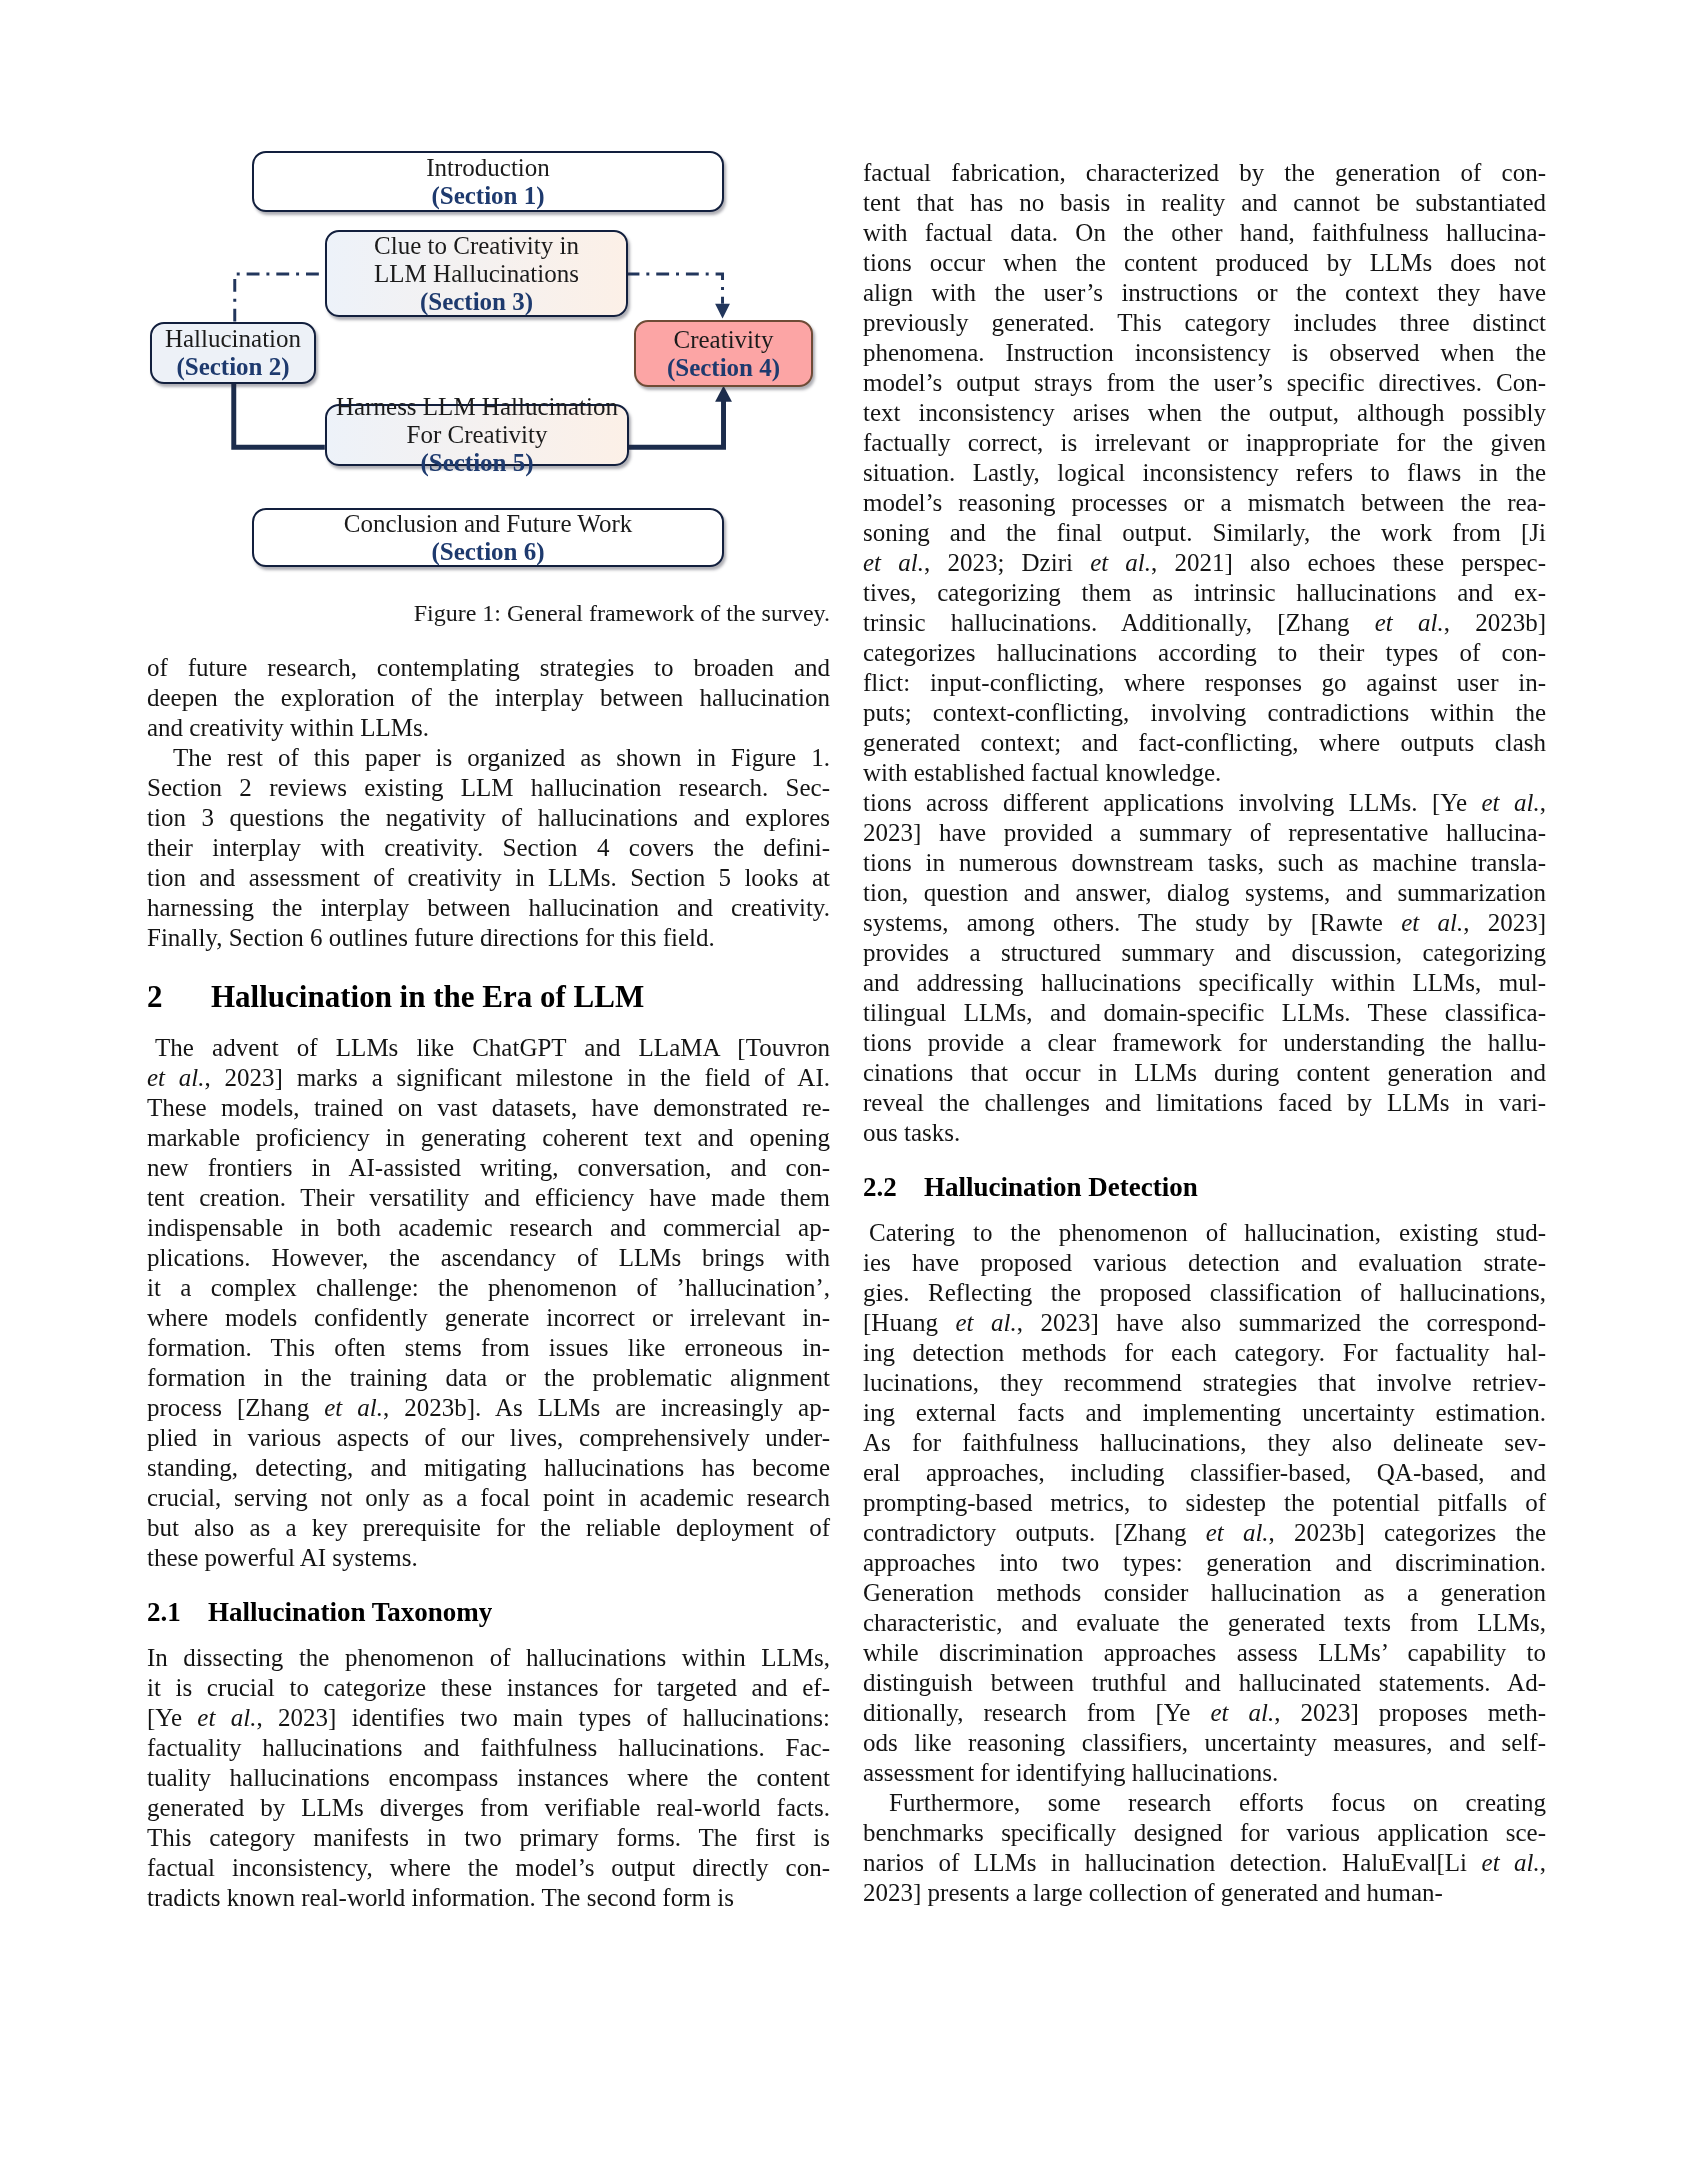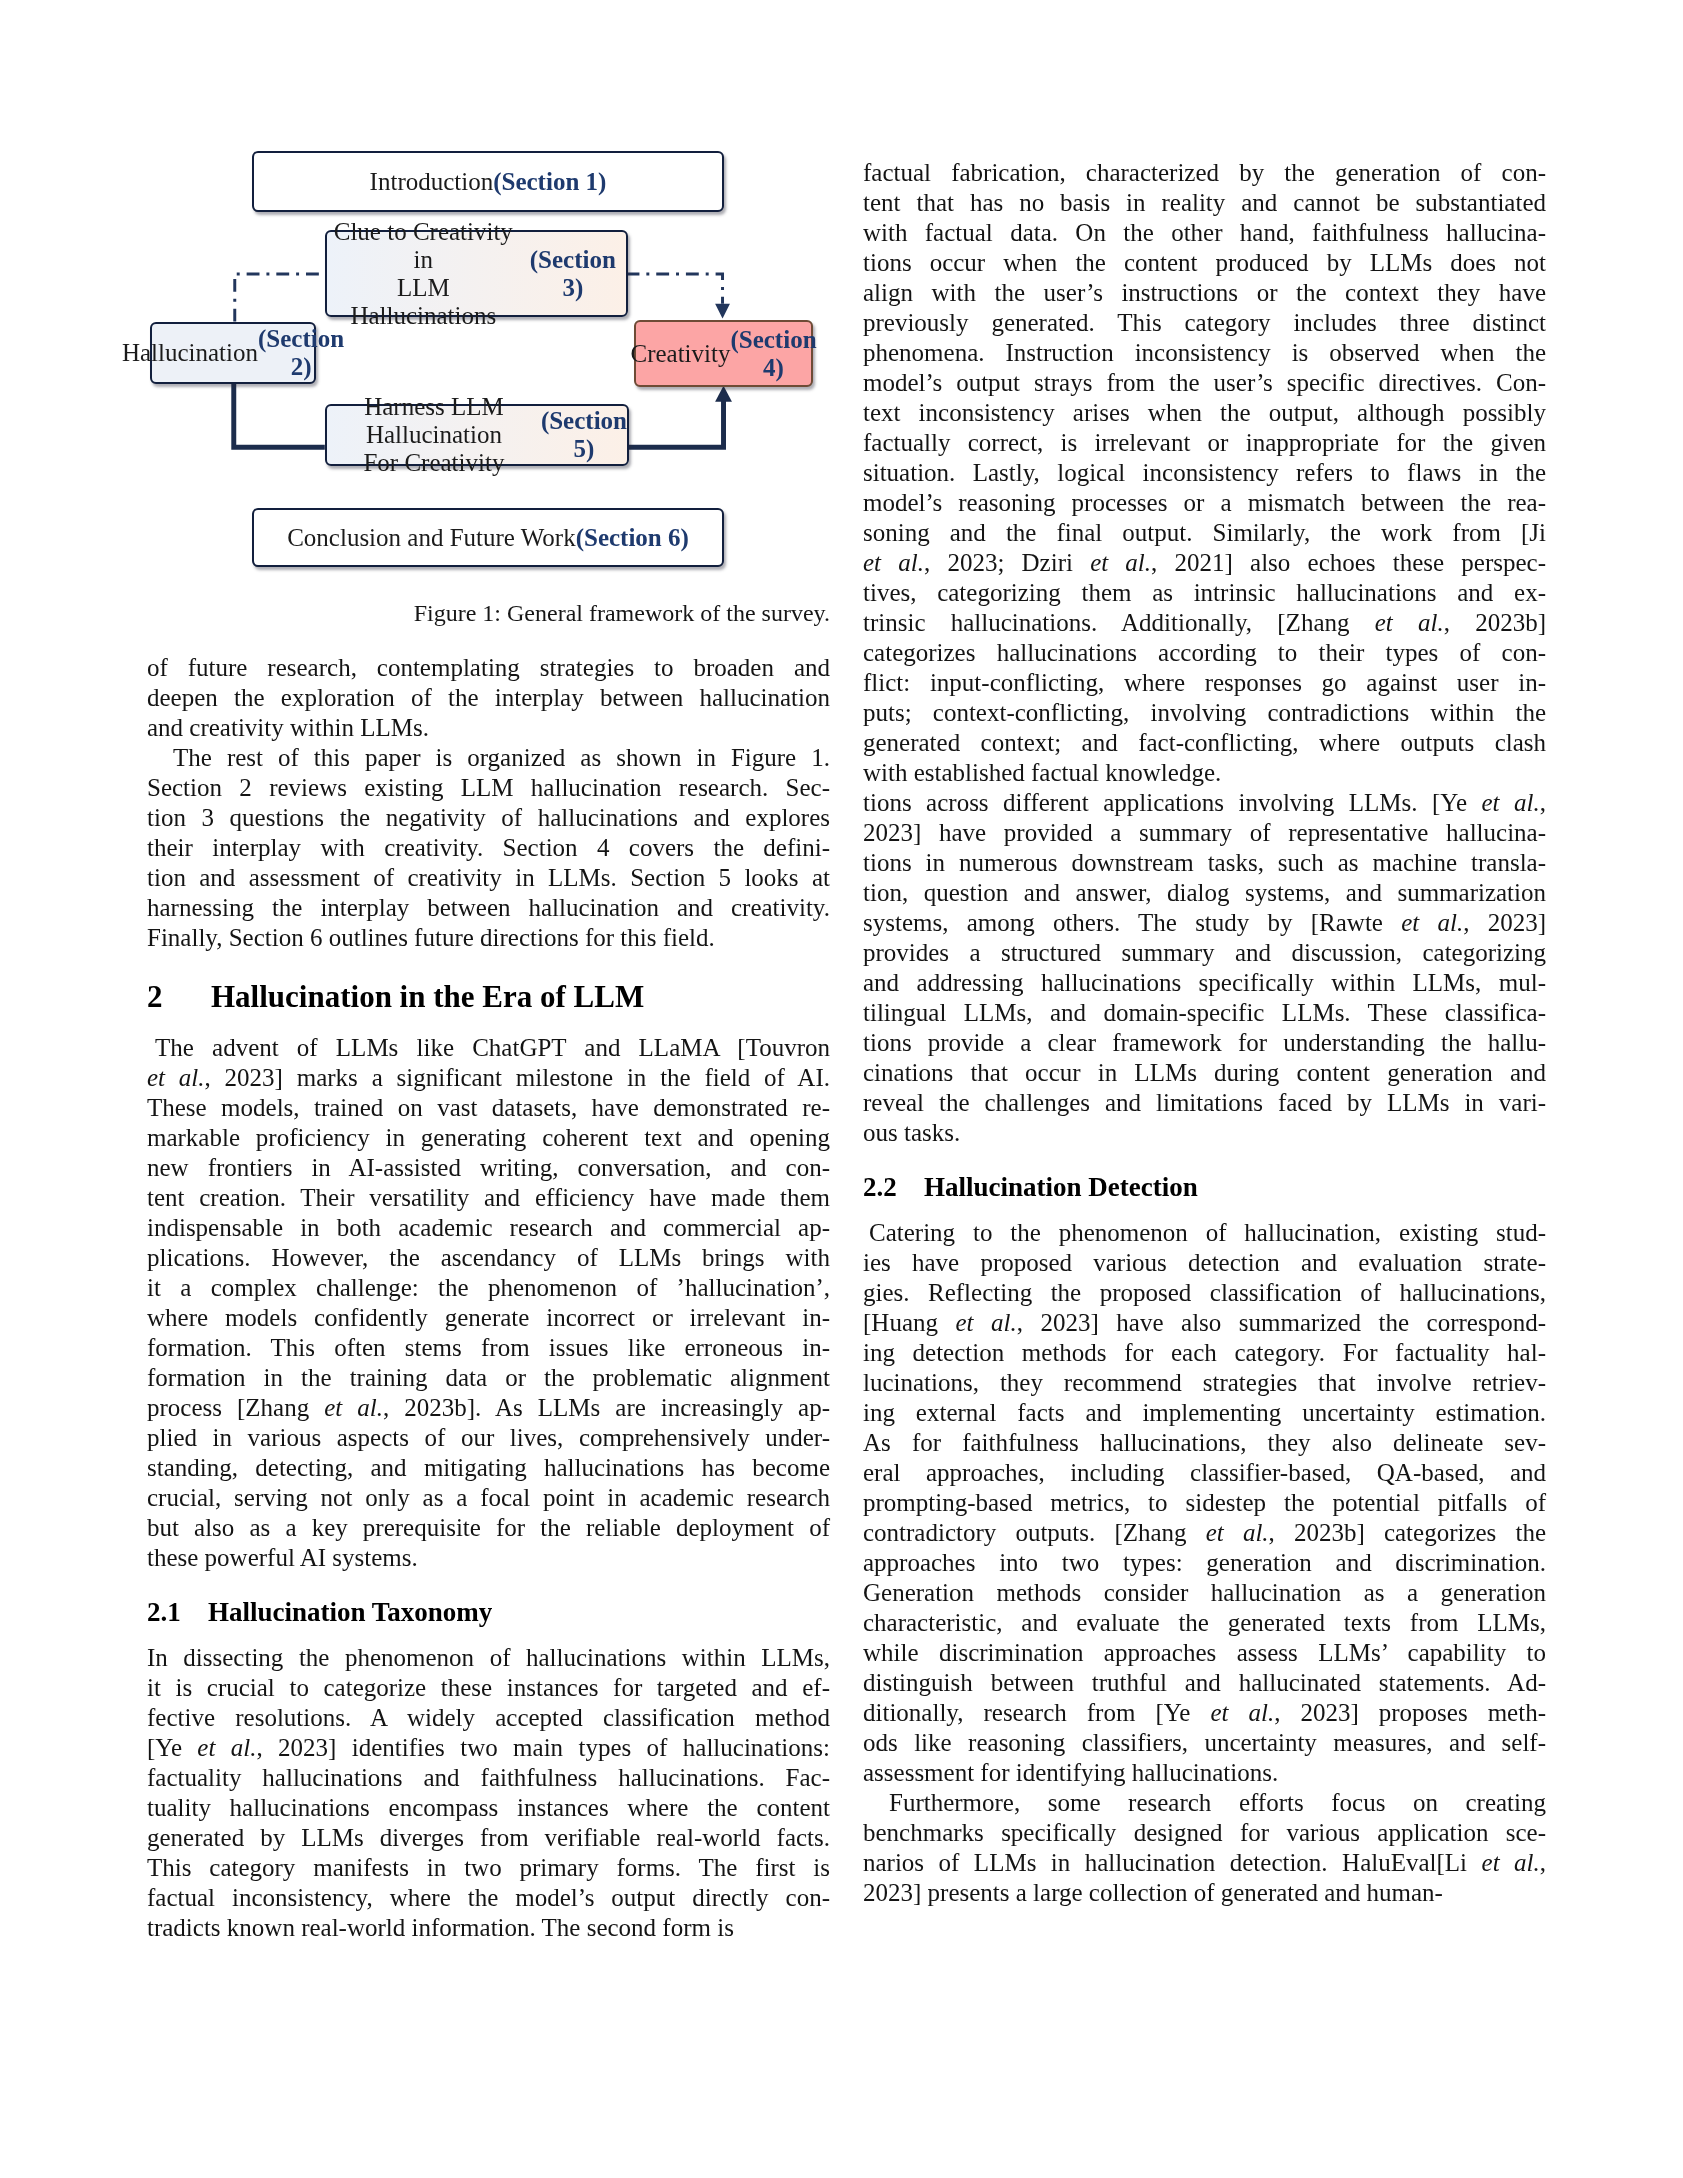--- a/index.html
+++ b/index.html
@@ -2,22 +2,22 @@
 <html><head>
 <meta charset="utf-8">
 <style>
   html,body{margin:0;padding:0;background:#ffffff;}
   #page{position:relative;width:1683px;height:2178px;background:#ffffff;overflow:hidden;
         font-family:"Liberation Serif","DejaVu Serif",serif;color:#141414;}
 
   
   #figure-area{position:absolute;left:0;top:0;width:891px;height:653px;}
   #connector-svg{position:absolute;left:0;top:0;width:891px;height:653px;}
-  .fig-box{position:absolute;box-sizing:border-box;border:2.5px solid #121f3d;border-radius:6px;
-           display:flex;flex-direction:row;align-items:center;justify-content:center;
+  .fig-box{position:absolute;box-sizing:border-box;border:2.5px solid #121f3d;border-radius:14px;
+           display:flex;flex-direction:column;align-items:center;justify-content:center;
            text-align:center;box-shadow:2px 3px 3px rgba(40,40,55,.38);background:#ffffff;}
   .fig-box .box-title{font-size:25px;line-height:28px;color:#1b1b1b;}
   .fig-box .box-section{font-size:25px;line-height:28px;font-weight:bold;color:#1e3a6e;}
   #box-intro{left:252px;top:151px;width:472px;height:61px;}
   #box-clue{left:325px;top:230px;width:303px;height:87px;background:linear-gradient(90deg,#edf2f9,#fcf0e7);}
   #box-halluc{left:150px;top:322px;width:166px;height:62px;background:#edf1f7;}
   #box-creat{left:634px;top:320px;width:179px;height:67px;background:#fca5a5;border-color:#6e4b36;}
   #box-harness{left:325px;top:404px;width:304px;height:62px;background:linear-gradient(90deg,#edf2f9,#fcf0e7);}
   #box-concl{left:252px;top:508px;width:472px;height:59px;}
 
@@ -116,21 +116,20 @@
         <div class="tline">plied in various aspects of our lives, comprehensively under-</div>
         <div class="tline">standing, detecting, and mitigating hallucinations has become</div>
         <div class="tline">crucial, serving not only as a focal point in academic research</div>
         <div class="tline">but also as a key prerequisite for the reliable deployment of</div>
         <div class="tline lastline">these powerful AI systems.</div>
       </div>
       <div class="h2"><span class="hnum">2.1</span><span class="htitle">Hallucination Taxonomy</span></div>
       <div class="para">
         <div class="tline">In dissecting the phenomenon of hallucinations within LLMs,</div>
         <div class="tline">it is crucial to categorize these instances for targeted and ef-</div>
-        <div class="tline">fective resolutions. A widely accepted classification method</div>
         <div class="tline">[Ye <i>et al.</i>, 2023] identifies two main types of hallucinations:</div>
         <div class="tline">factuality hallucinations and faithfulness hallucinations. Fac-</div>
         <div class="tline">tuality hallucinations encompass instances where the content</div>
         <div class="tline">generated by LLMs diverges from verifiable real-world facts.</div>
         <div class="tline">This category manifests in two primary forms. The first is</div>
         <div class="tline">factual inconsistency, where the model’s output directly con-</div>
         <div class="tline lastline">tradicts known real-world information. The second form is</div>
       </div>
     </div>
   <div id="right-col" class="col">

